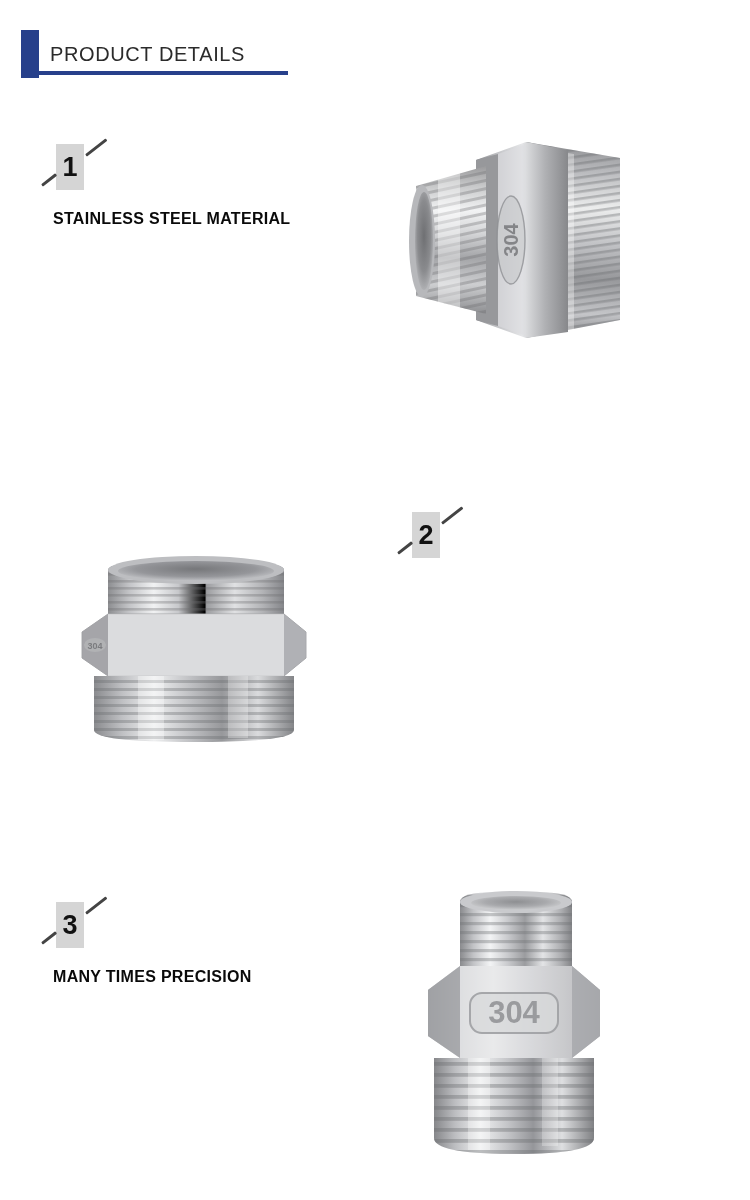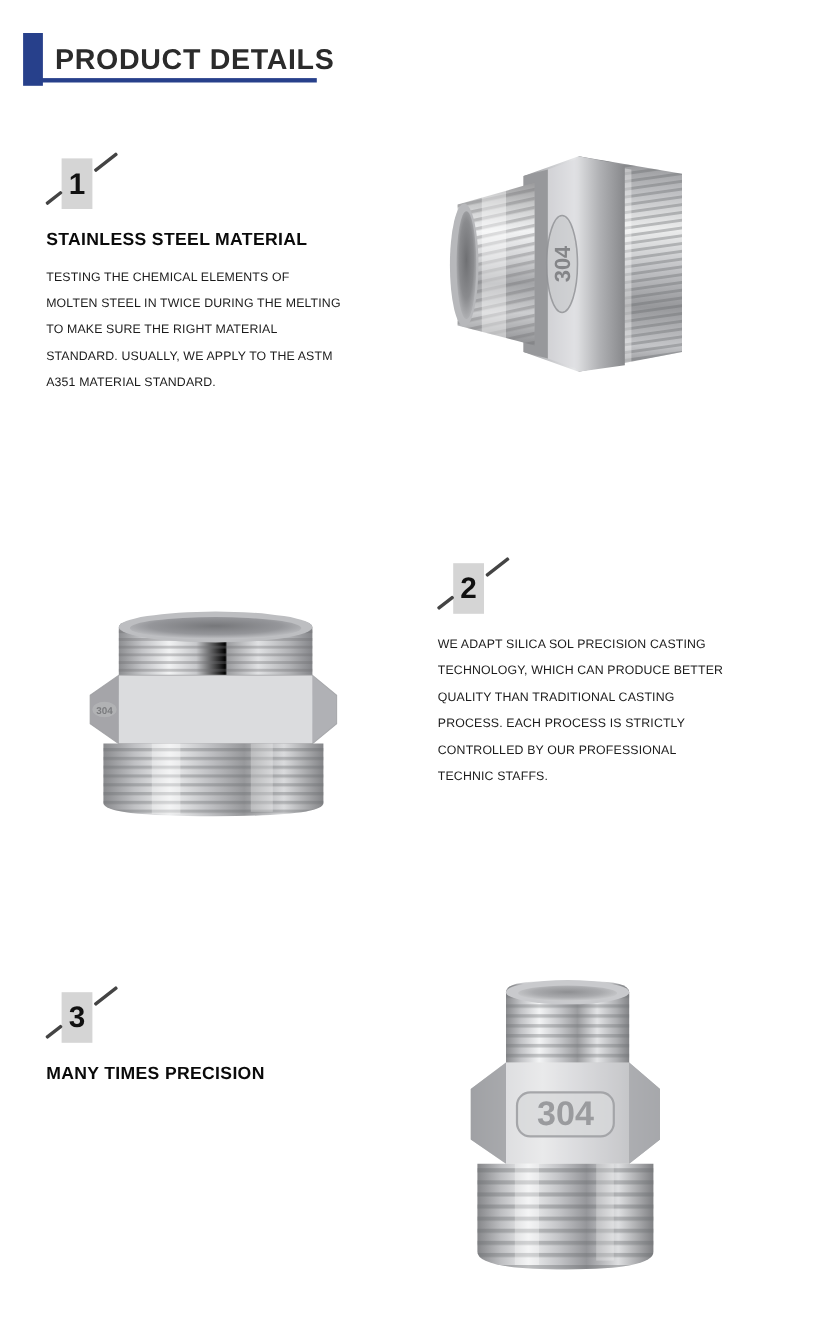--- a/index.html
+++ b/index.html
@@ -23,22 +23,22 @@
   }
   .header-blue-block {
     position: absolute;
     left: 21px; top: 30px;
     width: 18px; height: 48px;
     background: #27408b;
   }
   .header-title {
     position: absolute;
     left: 50px; top: 40px;
-    font-size: 26px;
-    font-weight: bold;
+    font-size: 20px;
+    font-weight: normal;
     letter-spacing: 0.6px;
     color: #2b2b2b;
     line-height: 28px;
     white-space: nowrap;
   }
   .header-underline {
     position: absolute;
     left: 36px; top: 71px;
     width: 252px; height: 4px;
     background: #27408b;
@@ -84,21 +84,21 @@
     width: 18px; height: 3px;
     transform: rotate(-38deg);
     transform-origin: left center;
   }
 
   .sec-heading {
     font-size: 16px;
     font-weight: bold;
     color: #0a0a0a;
     letter-spacing: 0.3px;
-    margin: 0;
+    margin: 11px;
     white-space: nowrap;
   }
   .sec-body {
     font-size: 11.2px;
     color: #1a1a1a;
     line-height: 24px;
     letter-spacing: 0.15px;
     margin: 0;
     white-space: pre-line;
   }
@@ -135,25 +135,20 @@
 </div>
 
 <div class="section" id="section-1">
   <div class="badge">
     <div class="badge-box"></div>
     <div class="badge-num">1</div>
     <div class="badge-slash badge-slash-ur"></div>
     <div class="badge-slash badge-slash-ll"></div>
   </div>
   <h2 class="sec-heading">STAINLESS STEEL MATERIAL</h2>
-  <p class="sec-body">TESTING THE CHEMICAL ELEMENTS OF
-MOLTEN STEEL IN TWICE DURING THE MELTING
-TO MAKE SURE THE RIGHT MATERIAL
-STANDARD. USUALLY, WE APPLY TO THE ASTM
-A351 MATERIAL STANDARD.</p>
 </div>
 
 <div class="product-img" id="product-image-1">
   <svg viewBox="0 0 230 242" xmlns="http://www.w3.org/2000/svg">
     <defs>
       <linearGradient id="steelA" x1="0" y1="0" x2="0" y2="1">
         <stop offset="0%" stop-color="#9a9a9c"></stop>
         <stop offset="14%" stop-color="#c9cacb"></stop>
         <stop offset="30%" stop-color="#f2f3f4"></stop>
         <stop offset="46%" stop-color="#d3d4d6"></stop>
@@ -215,26 +210,20 @@
   </svg>
 </div>
 
 <div class="section" id="section-2">
   <div class="badge">
     <div class="badge-box"></div>
     <div class="badge-num">2</div>
     <div class="badge-slash badge-slash-ur"></div>
     <div class="badge-slash badge-slash-ll"></div>
   </div>
-  <p class="sec-body">WE ADAPT SILICA SOL PRECISION CASTING
-TECHNOLOGY, WHICH CAN PRODUCE BETTER
-QUALITY THAN TRADITIONAL CASTING
-PROCESS. EACH PROCESS IS STRICTLY
-CONTROLLED BY OUR PROFESSIONAL
-TECHNIC STAFFS.</p>
 </div>
 
 <div class="product-img" id="product-image-2">
   <svg viewBox="0 0 232 196" xmlns="http://www.w3.org/2000/svg">
     <defs>
       <linearGradient id="steelC" x1="0" y1="0" x2="1" y2="0">
         <stop offset="0%" stop-color="#8d8e91"></stop>
         <stop offset="12%" stop-color="#c3c4c7"></stop>
         <stop offset="26%" stop-color="#f1f2f3"></stop>
         <stop offset="40%" stop-color="#c7c8cb"></stop>

